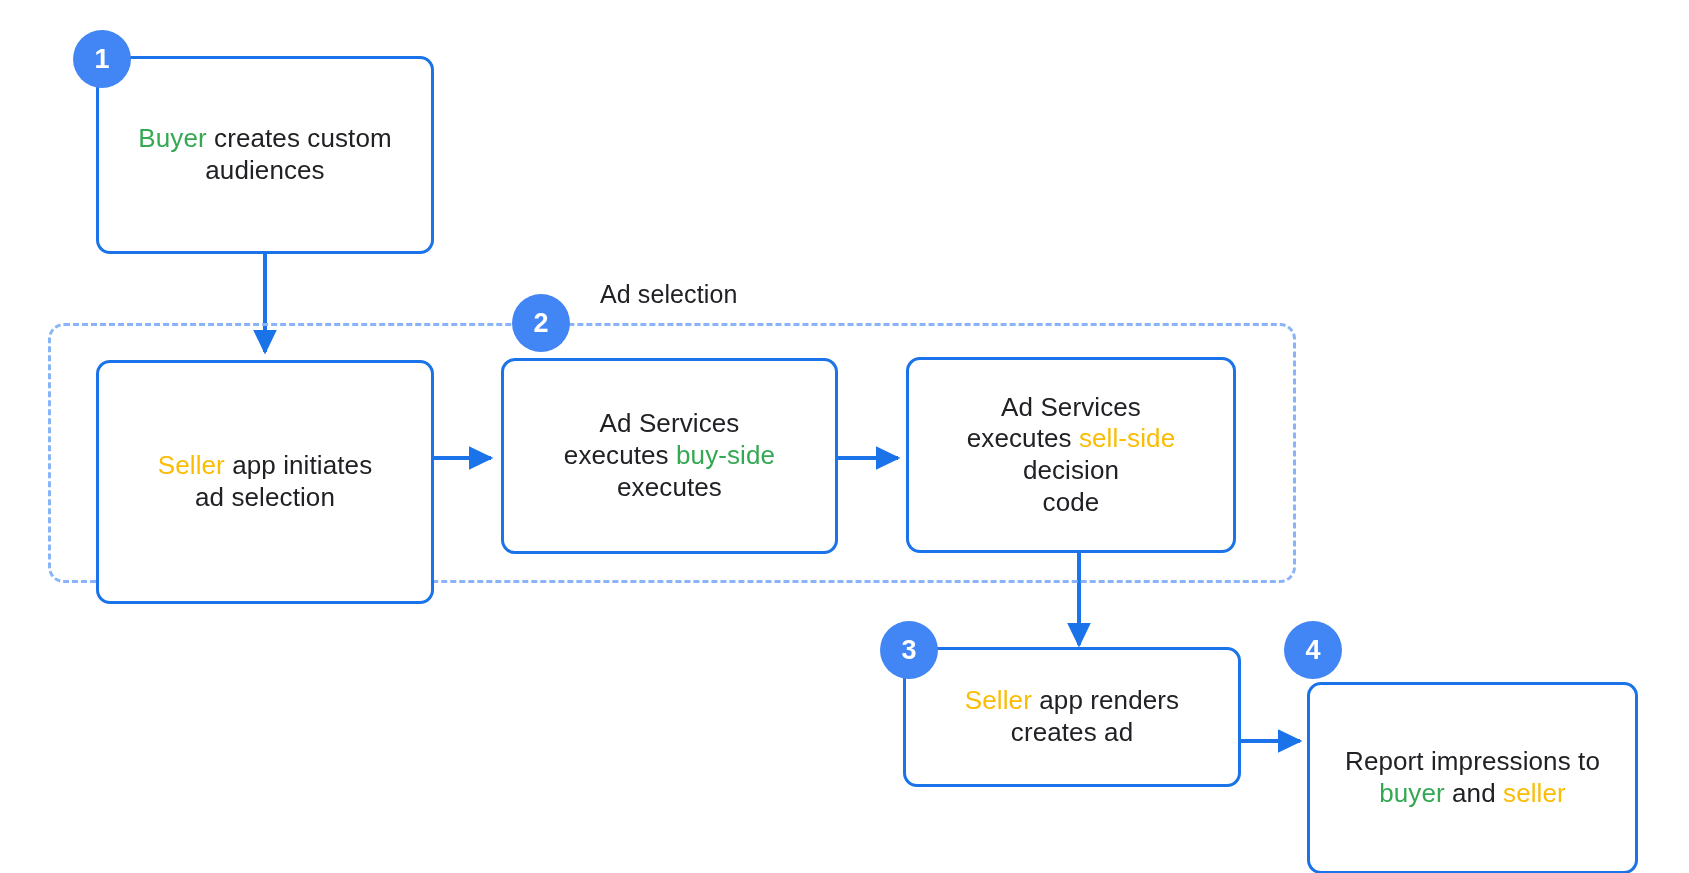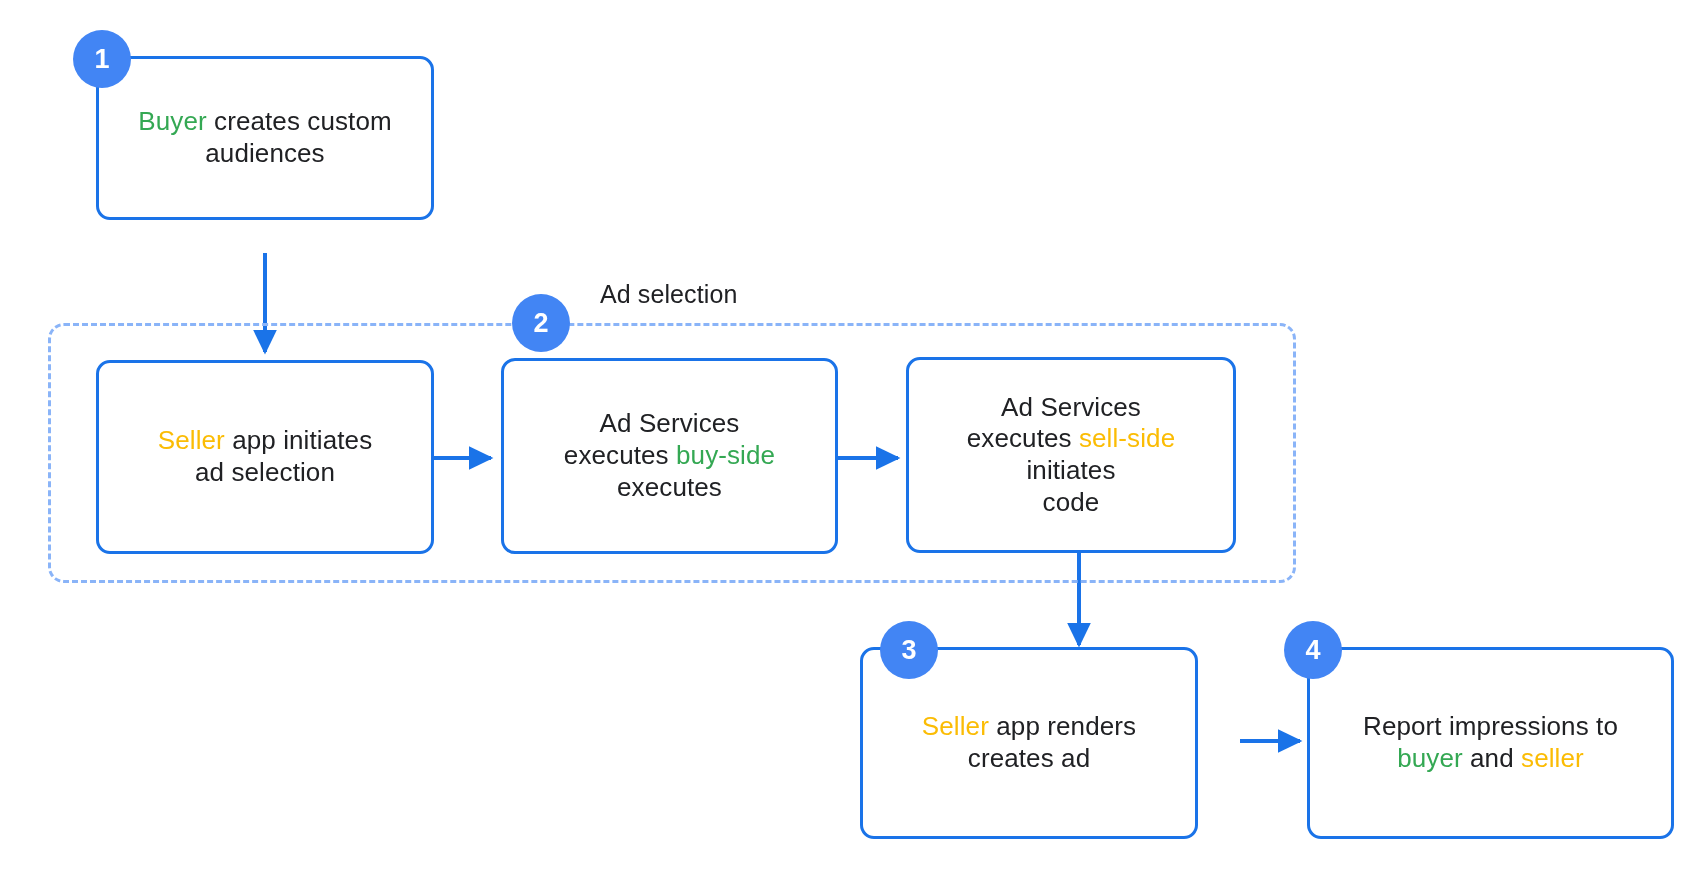--- a/index.html
+++ b/index.html
@@ -117,59 +117,59 @@
       <line x1="1240" y1="741" x2="1300" y2="741" stroke="#1A73E8" stroke-width="4" marker-end="url(#arrowhead)"></line>
     </g>
   </svg>
 
   <div class="group-box" style="left:48px; top:323px; width:1248px; height:260px;"></div>
 
   <div class="group-label" style="left:600px; top:280px;">Ad selection</div>
 
   <div class="badge" style="left:512px; top:294px;">2</div>
 
-  <div class="node" style="left:96px; top:56px; width:338px; height:164px;">
+  <div class="node" style="left:96px; top:56px; width:338px; height:198px;">
     <div class="txt">
       <span class="c-green">Buyer</span><span class="c-black"> creates custom</span><br>
       <span class="c-black">audiences</span>
     </div>
   </div>
   <div class="badge" style="left:73px; top:30px;">1</div>
 
-  <div class="node" style="left:96px; top:360px; width:338px; height:194px;">
+  <div class="node" style="left:96px; top:360px; width:338px; height:244px;">
     <div class="txt">
       <span class="c-yellow">Seller</span><span class="c-black"> app initiates</span><br>
       <span class="c-black">ad selection</span>
     </div>
   </div>
 
   <div class="node" style="left:501px; top:358px; width:337px; height:196px;">
     <div class="txt">
       <span class="c-black">Ad Services</span><br>
       <span class="c-black">executes </span><span class="c-green">buy-side</span><span class="c-black"> executes</span><br>
     </div>
   </div>
 
   <div class="node" style="left:906px; top:357px; width:330px; height:196px;">
     <div class="txt">
       <span class="c-black">Ad Services</span><br>
-      <span class="c-black">executes </span><span class="c-yellow">sell-side</span><span class="c-black"> initiates</span><br>
+      <span class="c-black">executes </span><span class="c-yellow">sell-side</span><span class="c-black"> decision</span><br>
       <span class="c-black">code</span>
     </div>
   </div>
 
-  <div class="node" style="left:860px; top:647px; width:338px; height:192px;">
+  <div class="node" style="left:903px; top:647px; width:338px; height:140px;">
     <div class="txt">
       <span class="c-yellow">Seller</span><span class="c-black"> app renders</span><br>
       <span class="c-black">creates ad</span>
     </div>
   </div>
   <div class="badge" style="left:880px; top:621px;">3</div>
 
-  <div class="node" style="left:1307px; top:647px; width:367px; height:192px;">
+  <div class="node" style="left:1307px; top:682px; width:331px; height:192px;">
     <div class="txt">
       <span class="c-black">Report impressions to</span><br>
       <span class="c-green">buyer</span><span class="c-black"> and </span><span class="c-yellow">seller</span>
     </div>
   </div>
   <div class="badge" style="left:1284px; top:621px;">4</div>
 
 </div>
 
 </body></html>

